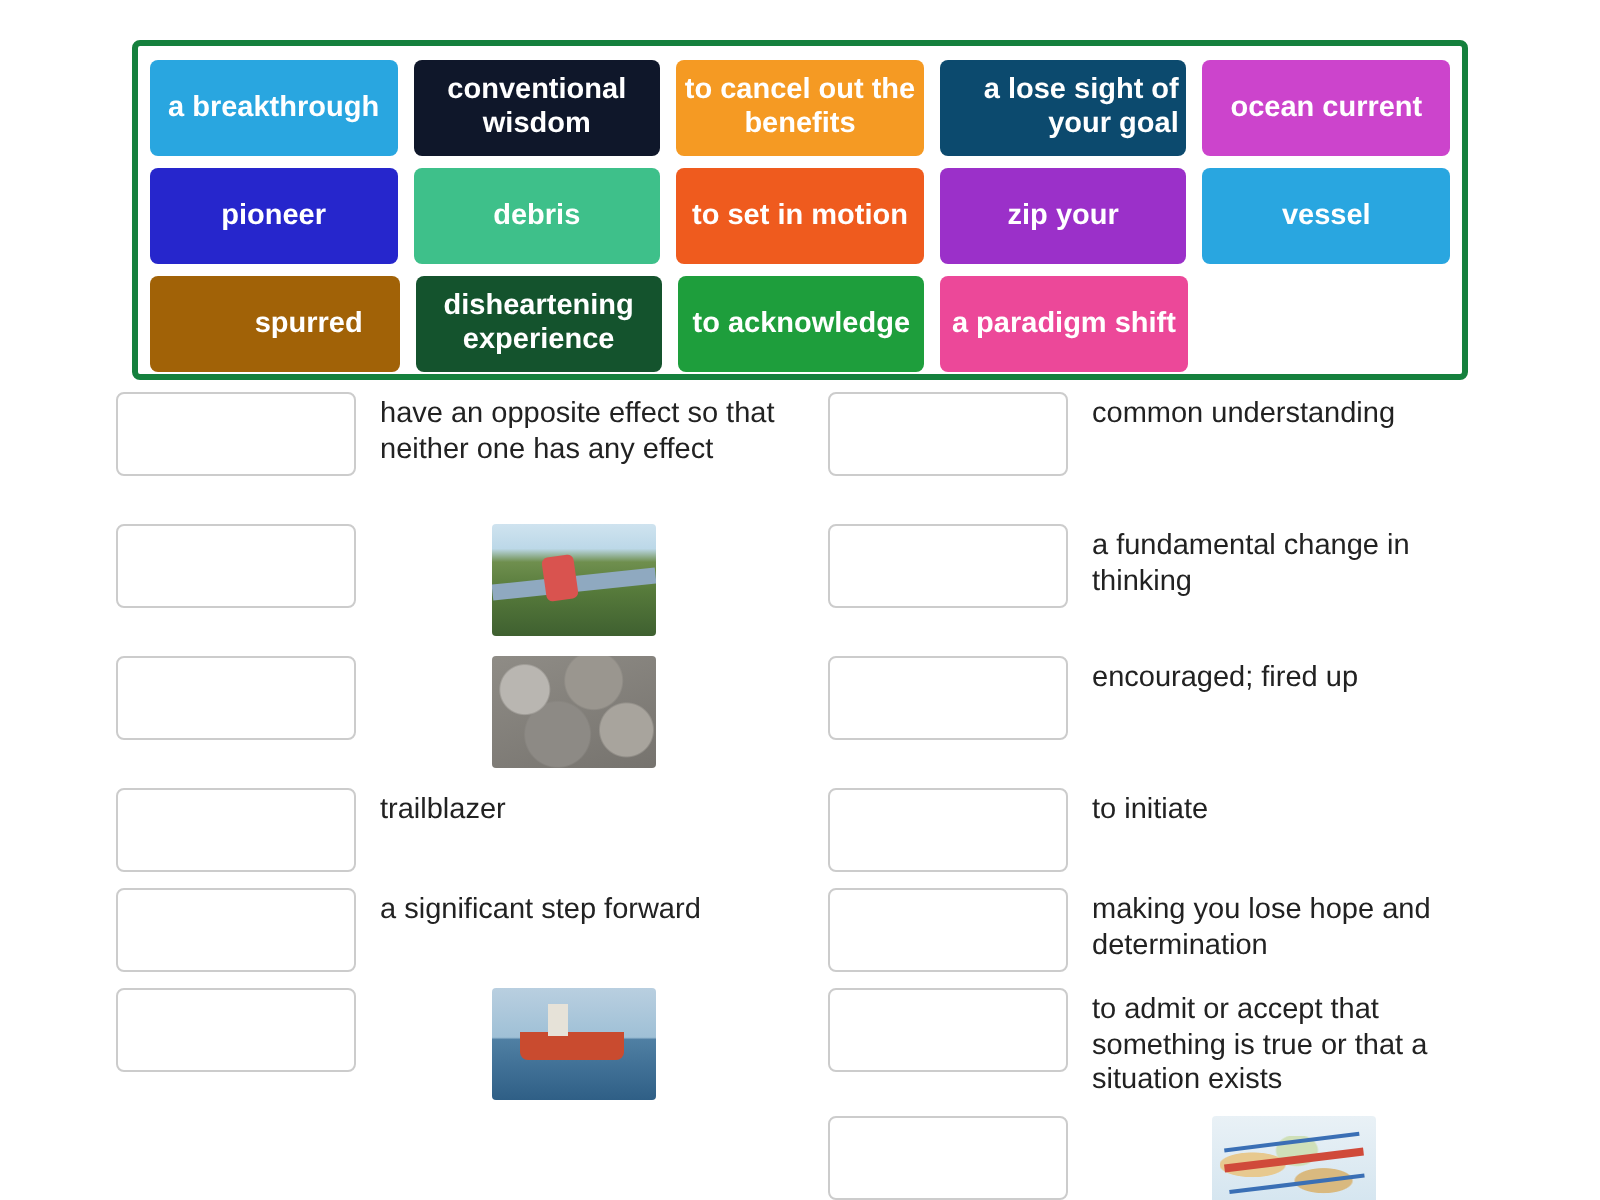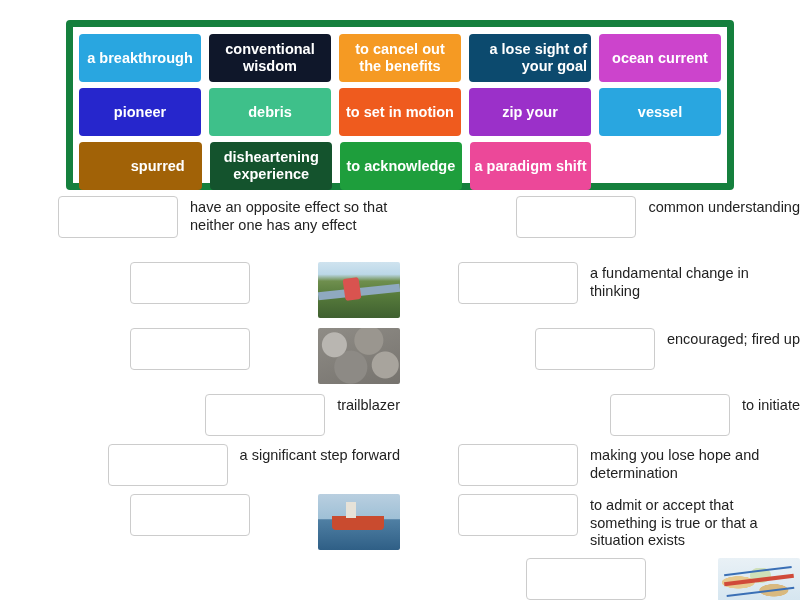--- a/index.html
+++ b/index.html
@@ -13,21 +13,21 @@
     position: relative;
     width: 800px; height: 600px;
     overflow: hidden;
   }
 
   
   .bank {
     position: absolute;
     left: 66px; top: 20px;
     width: 668px; height: 170px;
-    border: 7px solid #15803d;
+    border: 3px solid #15803d;
     border-radius: 4px;
     background: #ffffff;
     padding: 7px 6px;
   }
   .bank-row {
     display: flex;
     gap: 8px;
     margin-bottom: 6px;
     height: 48px;
   }
@@ -62,21 +62,20 @@
   .col {
     width: 400px;
     padding-left: 58px;
   }
   .col.right { padding-left: 14px; }
   .row {
     display: flex;
     align-items: flex-start;
     margin-bottom: 8px;
     min-height: 42px;
-    justify-content: flex-end;
   }
   .drop {
     width: 120px;
     min-width: 120px;
     height: 42px;
     border: 1px solid #cccccc;
     border-radius: 4px;
     background: #ffffff;
     margin-right: 12px;
   }

